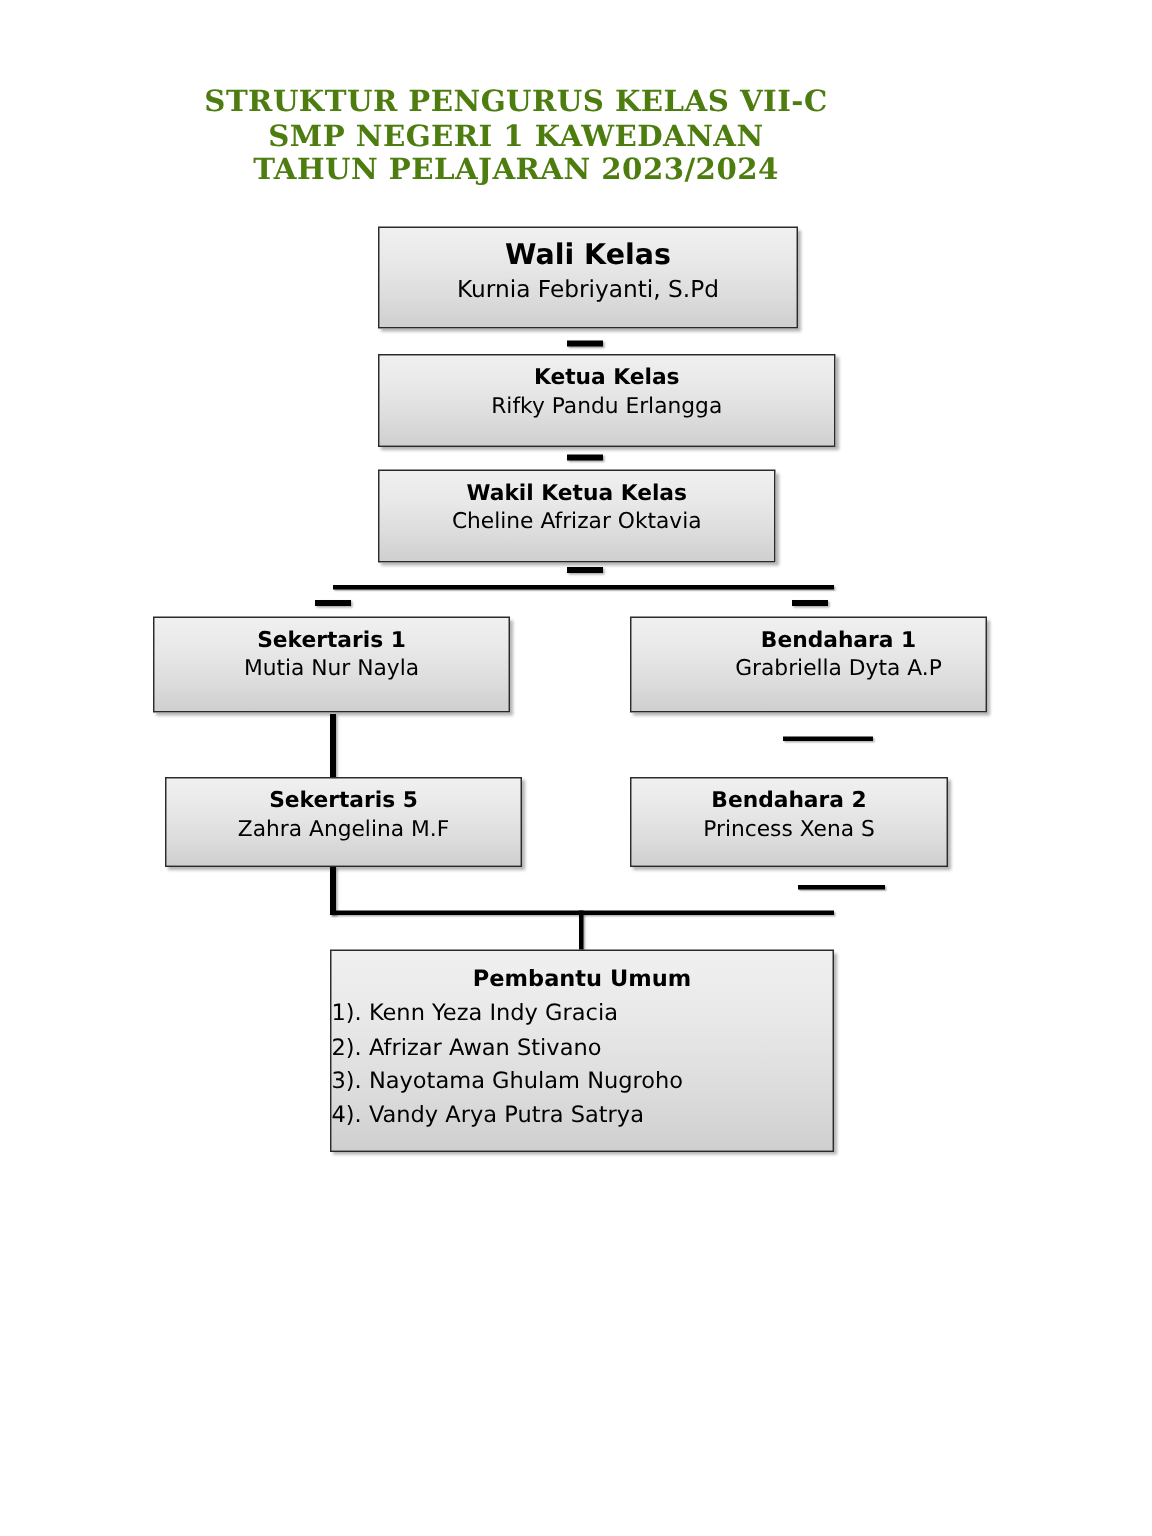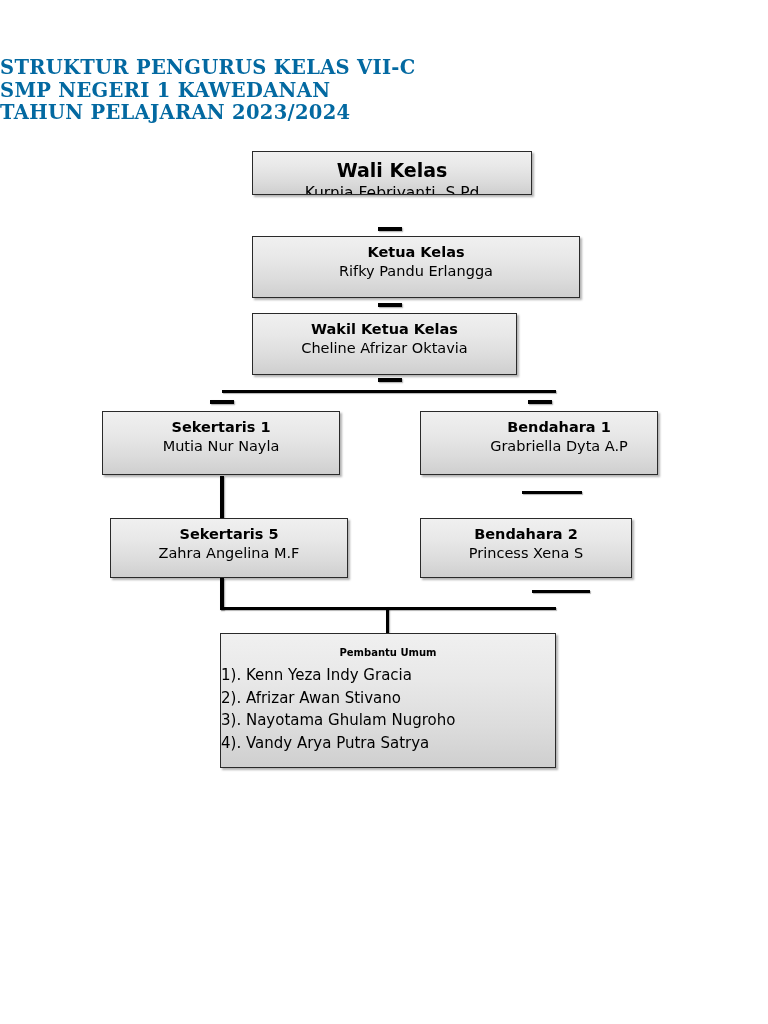--- a/index.html
+++ b/index.html
@@ -14,27 +14,27 @@
     font-family: "DejaVu Sans", sans-serif;
     overflow: hidden;
   }
 
   
   #title-block {
     position: absolute;
     left: 0;
     top: 57px;
     width: 688px;
-    text-align: left;
+    text-align: center;
     font-family: "DejaVu Serif", serif;
     font-weight: bold;
     font-size: 19.5px;
     line-height: 22.5px;
     letter-spacing: 0.3px;
-    color: #0369a1;
+    color: #4d7c0f;
     white-space: nowrap;
   }
   #title-block .title-line { display: block; }
 
   
   .node {
     position: absolute;
     box-sizing: border-box;
     border: 1.3px solid #2a2a2a;
     background: linear-gradient(to bottom, #f0f0f0 0%, #e8e8e8 35%, #dcdcdc 70%, #cfcfcf 100%);
@@ -66,21 +66,21 @@
   }
 
   
   #node-pembantu {
     text-align: left;
     padding-top: 8px;
   }
   #node-pembantu .role {
     text-align: center;
     font-weight: bold;
-    font-size: 10px;
+    font-size: 15px;
     line-height: 21px;
     margin-bottom: 1px;
   }
   #node-pembantu .member {
     display: block;
     font-size: 15px;
     line-height: 22.5px;
   }
 
   
@@ -119,26 +119,26 @@
 <div class="conn conn-thin" style="left:522px; top:491px; width:60px;"></div>
 
 <div class="conn conn-thin" style="left:532px; top:590px; width:58px;"></div>
 
 <div class="conn conn-v" style="left:220px; top:578px; width:3.5px; height:32px;"></div>
 
 <div class="conn conn-thin" style="left:220px; top:607px; width:336px;"></div>
 
 <div class="conn conn-v" style="left:386px; top:607px; width:3.2px; height:26px;"></div>
 
-<div class="node" id="node-wali" style="left:252px; top:151px; width:280px; height:44px;">
+<div class="node" id="node-wali" style="left:252px; top:151px; width:280px; height:68px;">
   <span class="role">Wali Kelas</span>
   <span class="person">Kurnia Febriyanti, S.Pd</span>
 </div>
 
-<div class="node" id="node-ketua" style="left:252px; top:236px; width:328px; height:62px;">
+<div class="node" id="node-ketua" style="left:252px; top:236px; width:305px; height:62px;">
   <span class="role">Ketua Kelas</span>
   <span class="person">Rifky Pandu Erlangga</span>
 </div>
 
 <div class="node" id="node-wakil" style="left:252px; top:313px; width:265px; height:62px;">
   <span class="role">Wakil Ketua Kelas</span>
   <span class="person">Cheline Afrizar Oktavia</span>
 </div>
 
 <div class="node" id="node-sekertaris1" style="left:102px; top:411px; width:238px; height:64px;">

